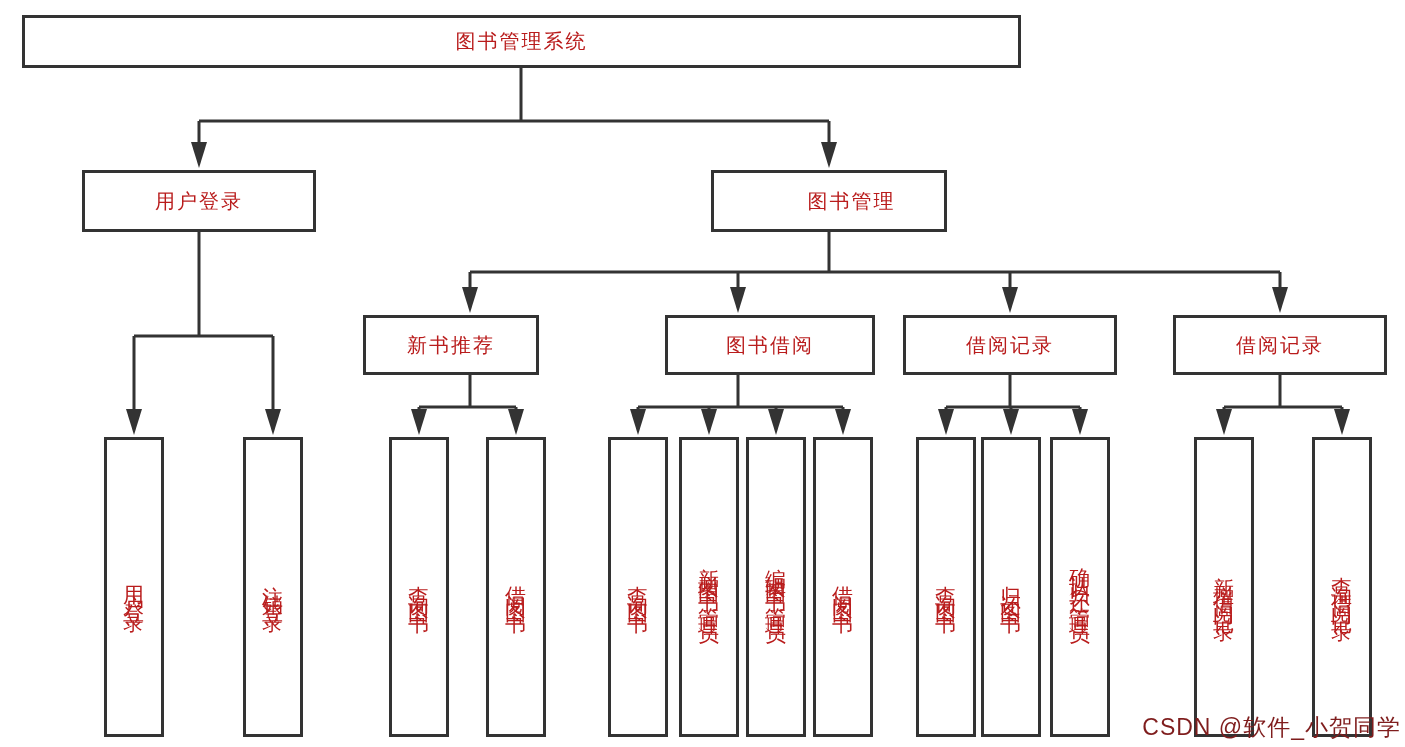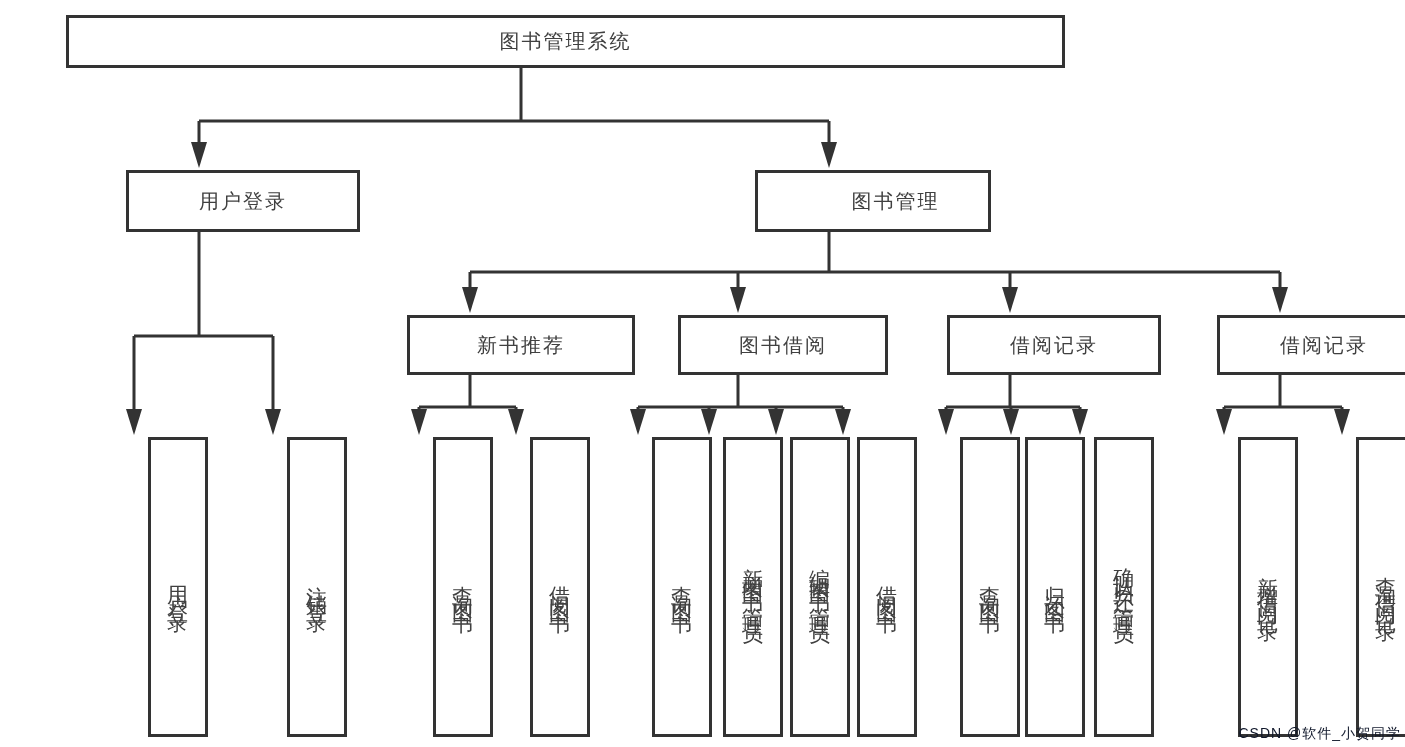--- a/index.html
+++ b/index.html
@@ -22,44 +22,43 @@
     pointer-events: none;
   }
   .node {
     position: absolute;
     box-sizing: border-box;
     border: 3px solid #333333;
     background: #ffffff;
     display: flex;
     align-items: center;
     justify-content: center;
-    color: #404040;
-    margin-left: 44px;
+    color: #b91c1c;
   }
   .h-node span {
     font-size: 20px;
     letter-spacing: 2px;
     white-space: nowrap;
   }
   .v-node span {
     writing-mode: vertical-rl;
     text-orientation: mixed;
     font-size: 21px;
     letter-spacing: 9px;
     line-height: 1;
   }
   .v-node.long span {
     letter-spacing: 8px;
   }
   .watermark {
     position: absolute;
     right: 4px;
     bottom: 4px;
-    font-size: 14px;
-    color: #0f172a;
+    font-size: 23px;
+    color: #7f1d1d;
     letter-spacing: 1px;
     white-space: nowrap;
   }
 </style>
 </head>
 <body>
 
 <div id="canvas">
 
   <svg class="connectors" width="1405" height="747" viewBox="0 0 1405 747">
@@ -99,24 +98,24 @@
     <span>图书管理系统</span>
   </div>
 
   <div class="node h-node" style="left:82px; top:170px; width:234px; height:62px;">
     <span>用户登录</span>
   </div>
   <div class="node h-node" style="left:711px; top:170px; width:236px; height:62px;padding-left:45px;">
     <span>图书管理</span>
   </div>
 
-  <div class="node h-node" style="left:363px; top:315px; width:228px; height:60px;text-align:center;">
+  <div class="node h-node" style="left:363px; top:315px; width:176px; height:60px;text-align:center;">
     <span>新书推荐</span>
   </div>
-  <div class="node h-node" style="left:634px; top:315px; width:210px; height:60px;text-align:right;">
+  <div class="node h-node" style="left:665px; top:315px; width:210px; height:60px;text-align:right;">
     <span>图书借阅</span>
   </div>
   <div class="node h-node" style="left:903px; top:315px; width:214px; height:60px;">
     <span>借阅记录</span>
   </div>
   <div class="node h-node" style="left:1173px; top:315px; width:214px; height:60px;">
     <span>借阅记录</span>
   </div>
 
   <div class="node v-node" style="left:104px; top:437px; width:60px; height:300px;">

